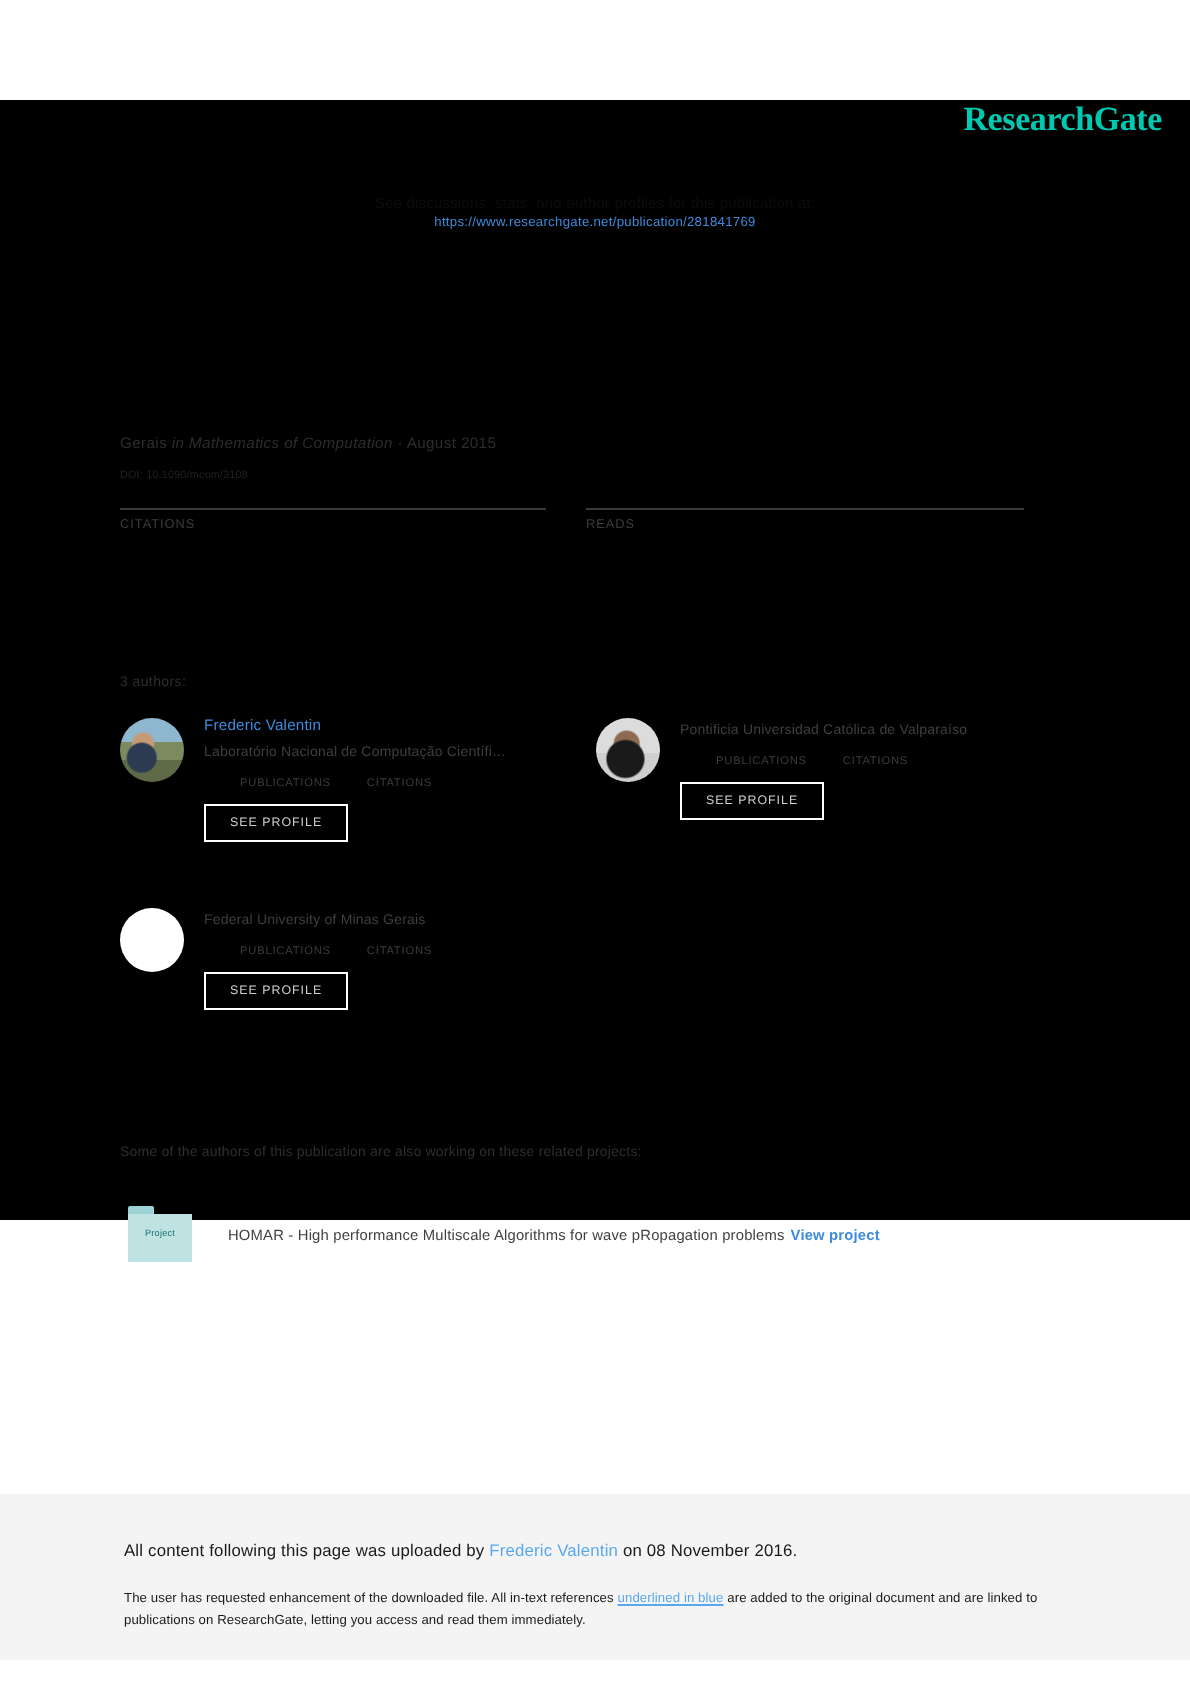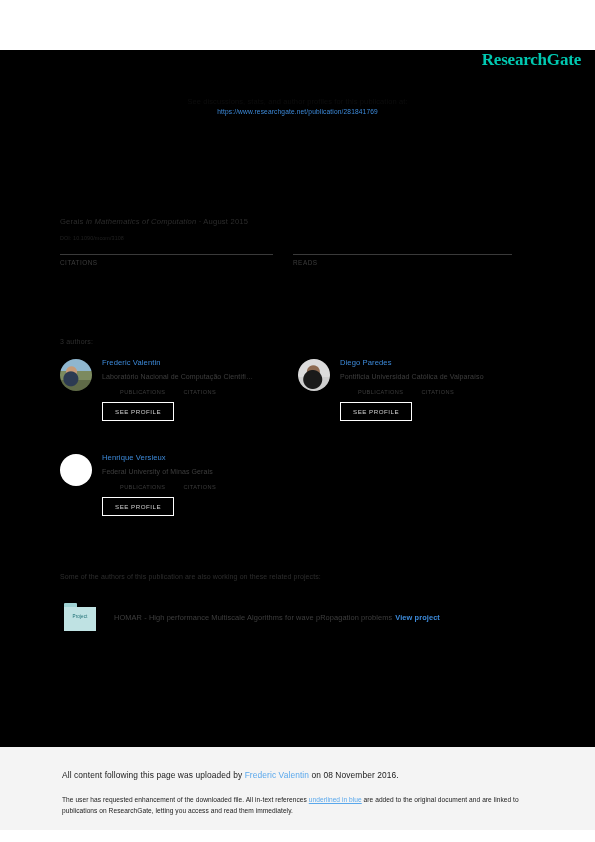--- a/index.html
+++ b/index.html
@@ -18,21 +18,21 @@
   
   .top-strip {
     height: 50px;
     background: #ffffff;
   }
 
   
   .hero {
     position: relative;
     background: #000000;
-    height: 697px;
+    height: 560px;
     color: #1a1a1a;
     box-sizing: border-box;
     padding: 0;
   }
 
   .rg-logo {
     position: absolute;
     top: 0px;
     right: 14px;
     font-family: "Liberation Serif", serif;
@@ -371,40 +371,38 @@
             <div class="author-stat-label">CITATIONS</div>
           </div>
         </div>
         <div class="see-profile-btn">SEE PROFILE</div>
       </div>
     </div>
 
     <div class="author-card a1">
       <div class="avatar photo-2"></div>
       <div class="author-body">
-        <div class="author-name">Diego Paredes</div>
         <div class="author-affil">Pontificia Universidad Católica de Valparaíso</div>
         <div class="author-stats">
           <div class="author-stat">
             <div class="author-stat-num"></div>
             <div class="author-stat-label">PUBLICATIONS</div>
           </div>
           <div class="author-stat">
             <div class="author-stat-num"></div>
             <div class="author-stat-label">CITATIONS</div>
           </div>
         </div>
         <div class="see-profile-btn">SEE PROFILE</div>
       </div>
     </div>
 
     <div class="author-card a2">
       <div class="avatar blank"></div>
       <div class="author-body">
-        <div class="author-name">Henrique Versieux</div>
         <div class="author-affil">Federal University of Minas Gerais</div>
         <div class="author-stats">
           <div class="author-stat">
             <div class="author-stat-num"></div>
             <div class="author-stat-label">PUBLICATIONS</div>
           </div>
           <div class="author-stat">
             <div class="author-stat-num"></div>
             <div class="author-stat-label">CITATIONS</div>
           </div>

